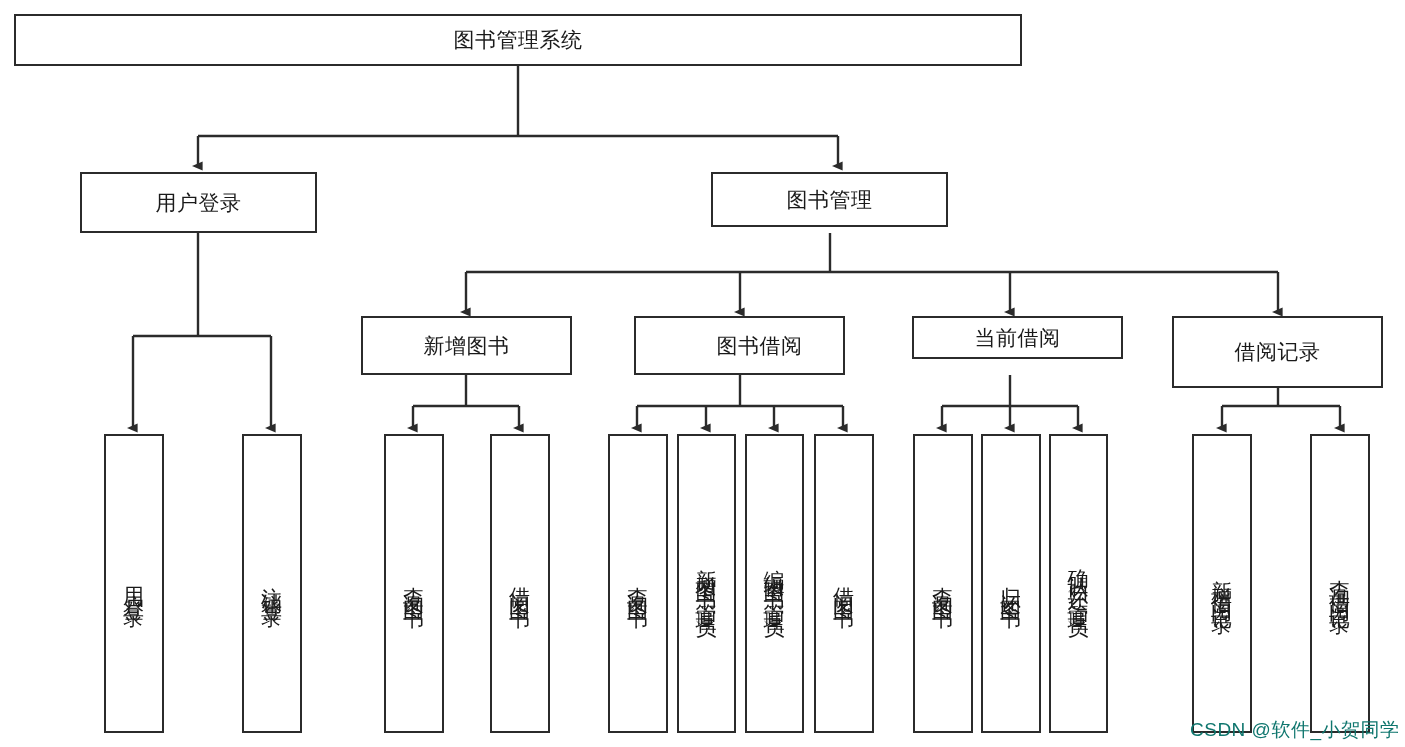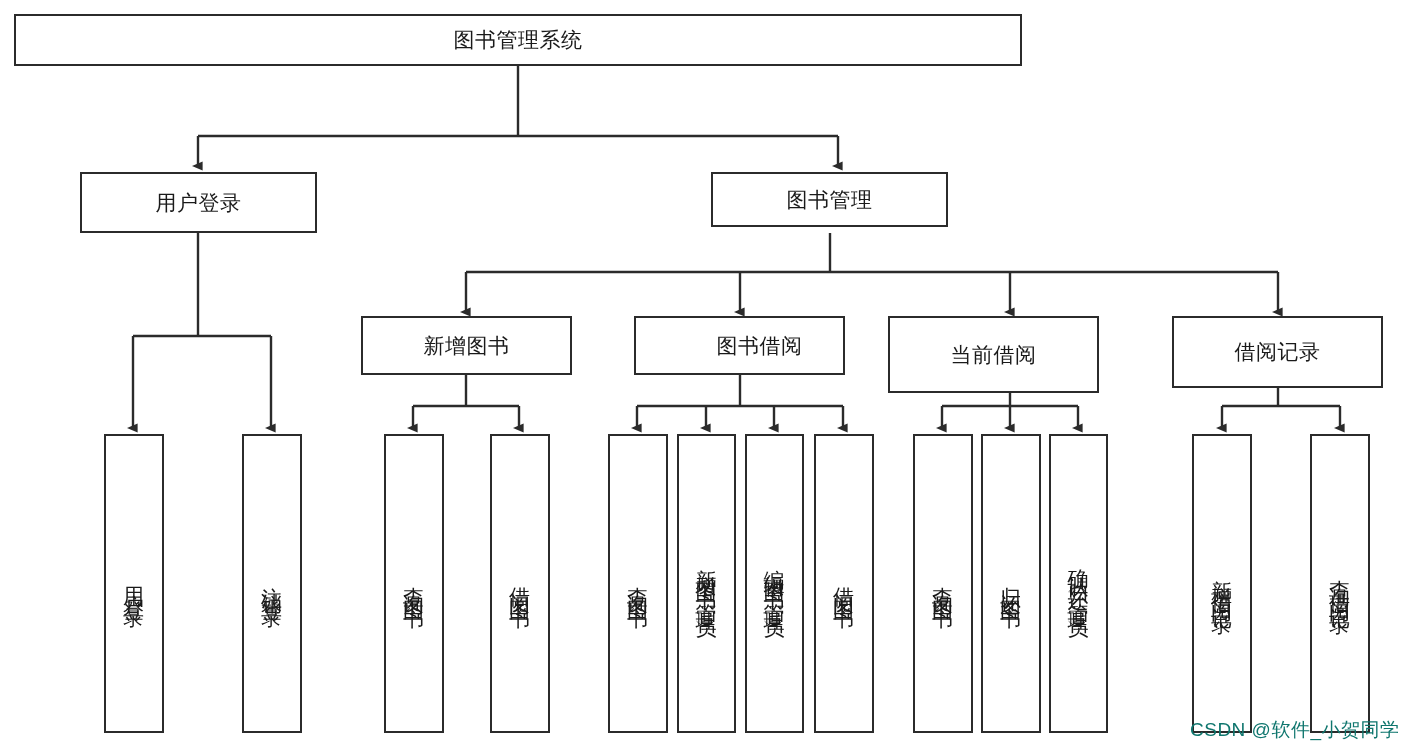--- a/index.html
+++ b/index.html
@@ -134,21 +134,21 @@
   <div class="node horiz" style="left:711px; top:172px; width:237px; height:55px;">
     <span>图书管理</span>
   </div>
 
   <div class="node horiz" style="left:361px; top:316px; width:211px; height:59px;">
     <span>新增图书</span>
   </div>
   <div class="node horiz" style="left:634px; top:316px; width:211px; height:59px;padding-left:40px;">
     <span>图书借阅</span>
   </div>
-  <div class="node horiz" style="left:888px; top:316px; width:211px; height:77px;">
+  <div class="node horiz" style="left:912px; top:316px; width:211px; height:43px;">
     <span>当前借阅</span>
   </div>
   <div class="node horiz" style="left:1172px; top:316px; width:211px; height:72px;">
     <span>借阅记录</span>
   </div>
 
   <div class="node vert" style="left:104px; top:434px; width:60px; height:299px;">
     <span class="vlabel">用户登录</span>
   </div>
   <div class="node vert" style="left:242px; top:434px; width:60px; height:299px;">

